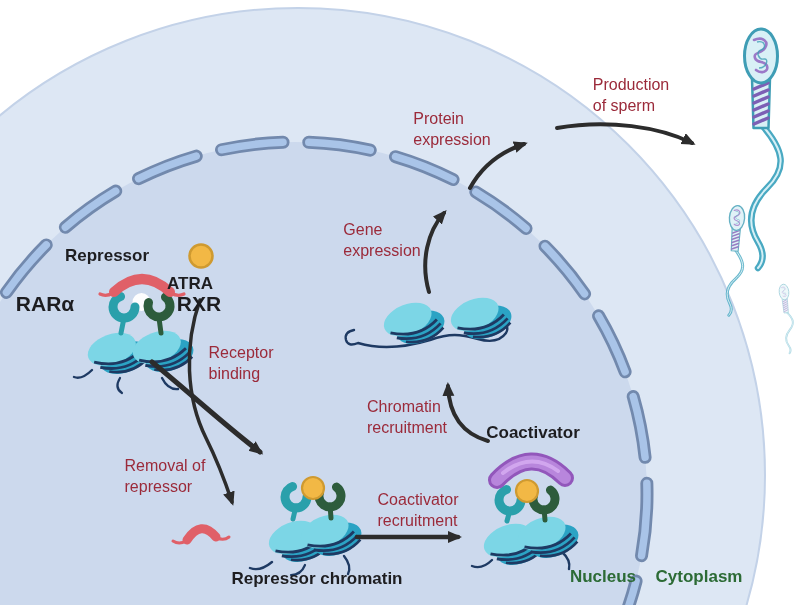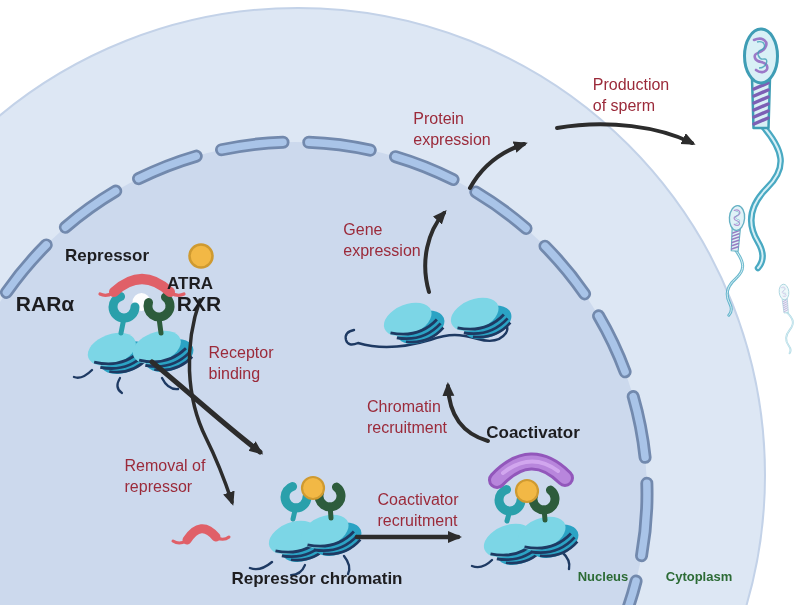--- a/index.html
+++ b/index.html
@@ -5,21 +5,21 @@
   html,body{margin:0;padding:0;background:#fff;}
   .scene{position:relative;width:810px;height:605px;overflow:hidden;background:#fff;
          font-family:"Liberation Sans","DejaVu Sans",sans-serif;}
   .scene svg{position:absolute;left:0;top:0;}
   .lbl{position:absolute;transform:translateX(-50%);text-align:left;white-space:nowrap;
        line-height:21px;user-select:none;}
   .lbl span{display:block;}
   .black{color:#1d1d20;font-weight:700;font-size:17px;}
   .small{font-size:21px;}
   .red{color:#9b2a3a;font-weight:500;font-size:16px;}
-  .green{color:#2c6b35;font-weight:700;font-size:13px;}
+  .green{color:#2c6b35;font-weight:700;font-size:17px;}
   .wide{line-height:24px;}
 </style>
 </head>
 <body>
 
 <div class="scene">
 
   <svg width="810" height="605" viewBox="0 0 810 605">
     <defs>
       <marker id="ah" markerUnits="userSpaceOnUse" markerWidth="20" markerHeight="18" refX="10" refY="6" orient="auto">

